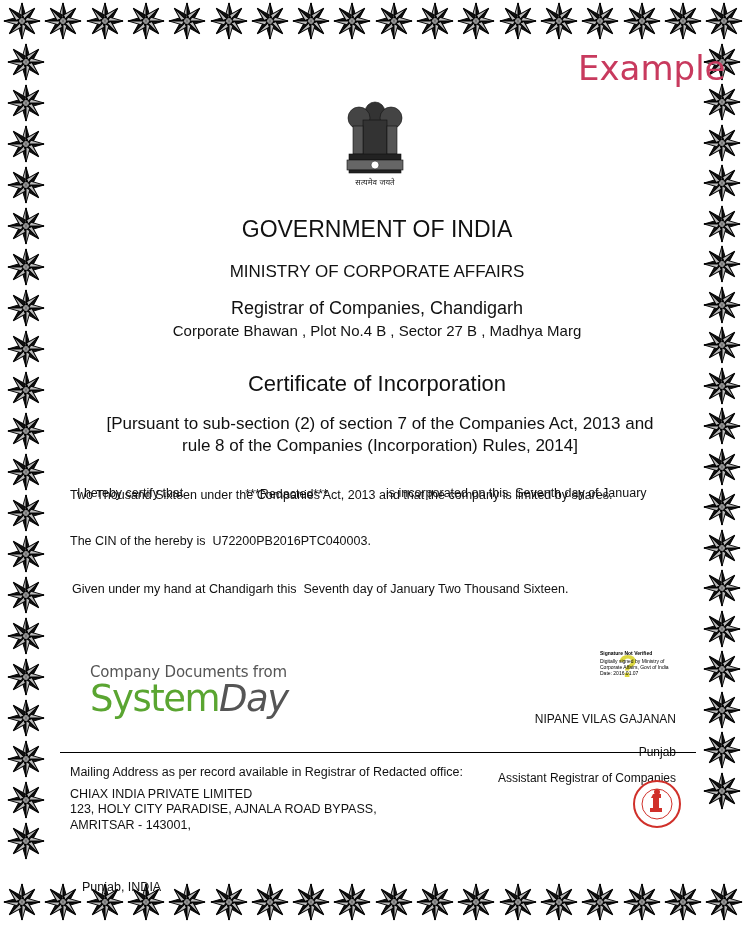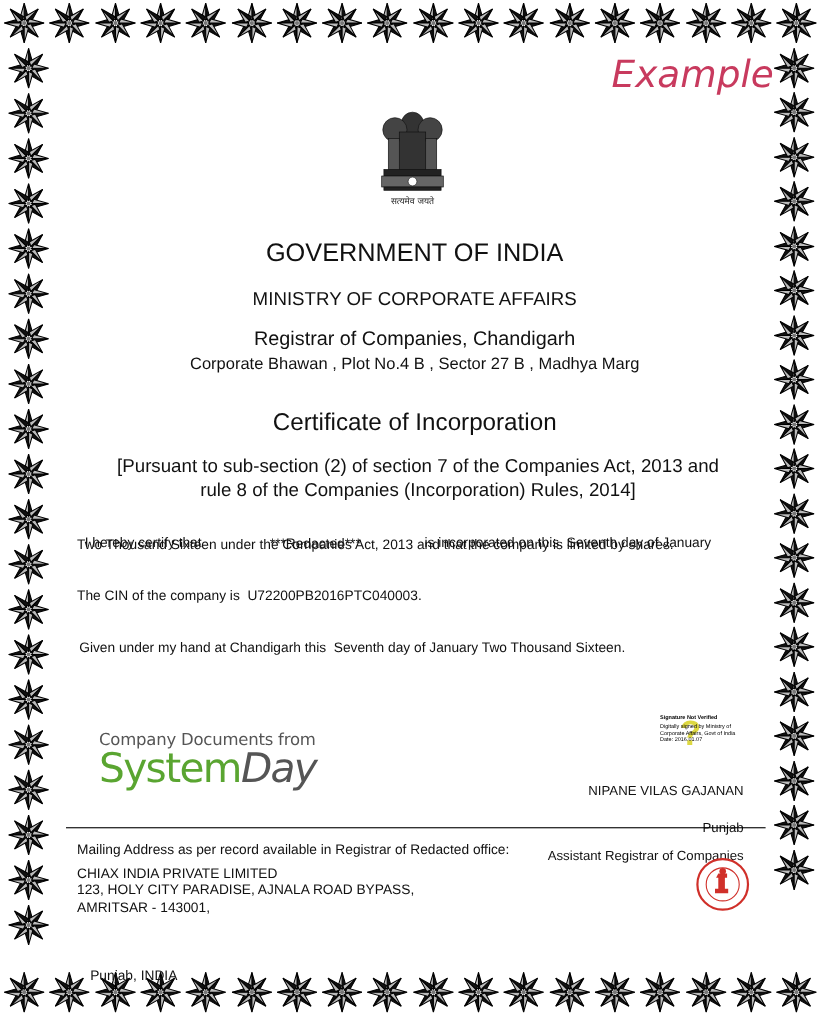--- a/index.html
+++ b/index.html
@@ -7,22 +7,22 @@
     width: 754px; height: 925px; position: relative; overflow: hidden;
     font-family: "Liberation Sans", sans-serif; color: #111;
   }
   .star {
     position: absolute; width: 38px; height: 38px;
   }
   .star svg { width: 100%; height: 100%; display: block; }
   .abs { position: absolute; }
   .center { left: 0; width: 754px; text-align: center; }
   #watermark {
-    position: absolute; left: 556px; top: 48px;
-    font-family: "DejaVu Sans", sans-serif; font-style: italic;
+    position: absolute; left: 578px; top: 48px;
+    font-family: "DejaVu Sans", sans-serif; 
     font-size: 34px; color: #c83a5e; letter-spacing: 0px;
   }
   #emblem { position: absolute; left: 335px; top: 90px; width: 80px; height: 100px; }
   #gov { top: 216px; font-size: 23px; }
   #ministry { top: 262px; font-size: 17px; }
   #registrar { top: 298px; font-size: 18px; }
   #address { top: 322px; font-size: 15px; }
   #cert-title { top: 371px; font-size: 22px; }
   #pursuant1 { top: 414px; font-size: 17px; left: 60px; width: 640px; }
   #pursuant2 { top: 436px; font-size: 17px; left: 60px; width: 640px; }
@@ -3008,21 +3008,21 @@
 <div id="address" class="abs center">Corporate Bhawan , Plot No.4 B , Sector 27 B  , Madhya Marg</div>
 
 <div id="cert-title" class="abs center">Certificate of Incorporation</div>
 <div id="pursuant1" class="abs" style="text-align:center">[Pursuant to sub-section (2) of section 7 of the Companies Act, 2013 and</div>
 <div id="pursuant2" class="abs" style="text-align:center">rule 8 of the Companies (Incorporation) Rules, 2014]</div>
 
 <div id="certify1" class="abs body-line">
   <span>I hereby certify that</span><span style="display:inline-block;width:62px"></span><span style="position:relative;top:1px">***Redacted***</span><span style="display:inline-block;width:58px"></span><span>is incorporated on this  Seventh day of January</span>
 </div>
 <div id="certify2" class="abs body-line">Two Thousand Sixteen under the Companies Act, 2013 and that the company is limited by shares.</div>
-<div id="cin" class="abs body-line">The CIN of the company is  U72200PB2016PTC040003.</div>
+<div id="cin" class="abs body-line">The CIN of the hereby is  U72200PB2016PTC040003.</div>
 <div id="given" class="abs body-line">Given under my hand at Chandigarh this  Seventh day of January Two Thousand Sixteen.</div>
 
 <div id="sysday">
   <div class="small">Company Documents from</div>
   <div class="big"><span class="sys">System</span><span class="day">Day</span></div>
 </div>
 
 <div id="sigbox">
   <div class="q">?</div>
   <div class="t">Signature Not Verified</div>

